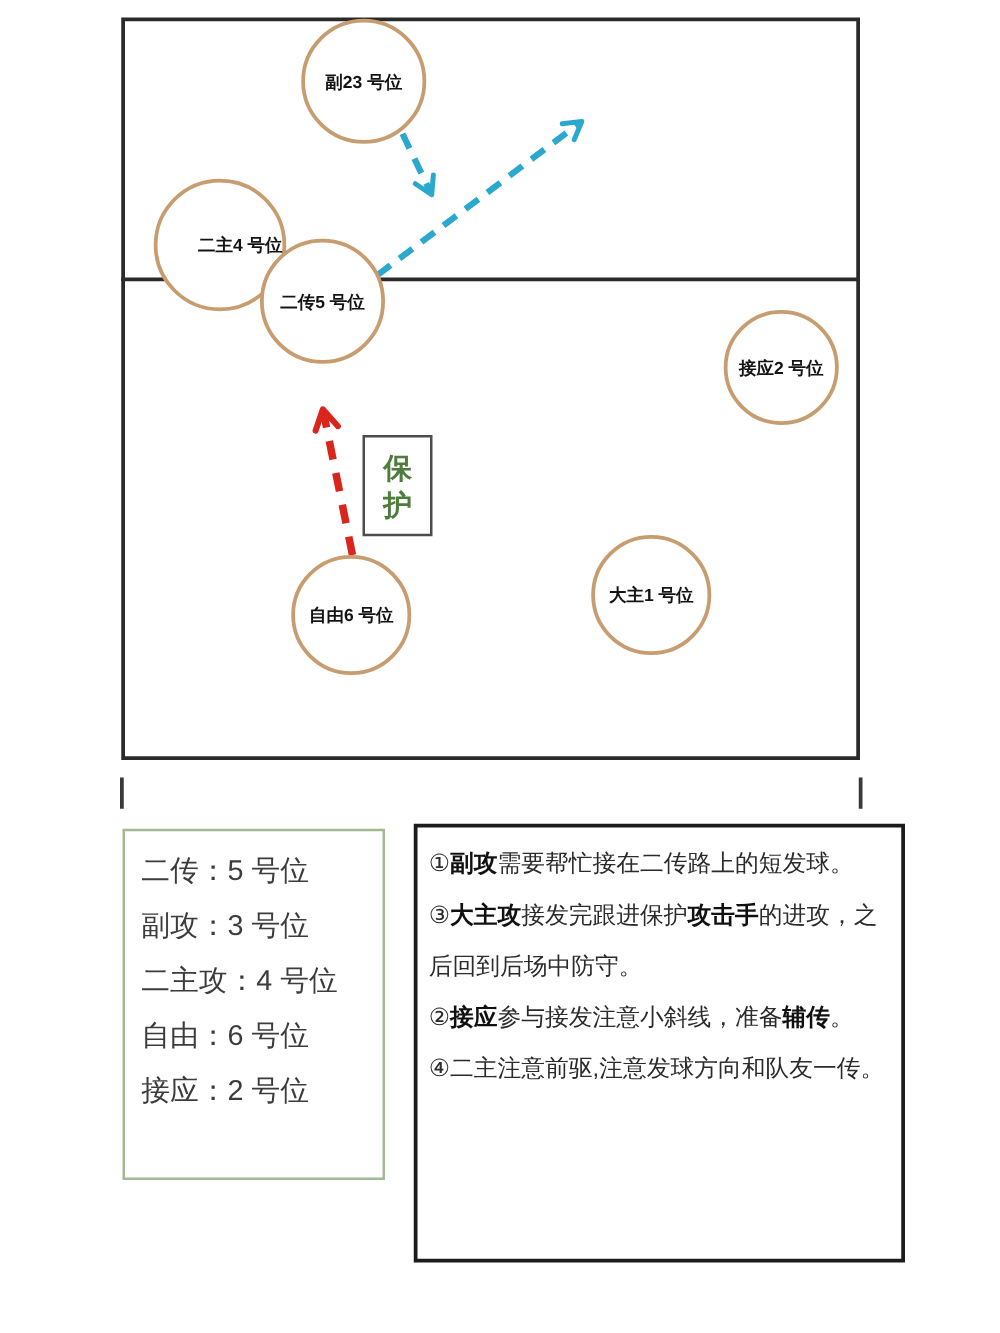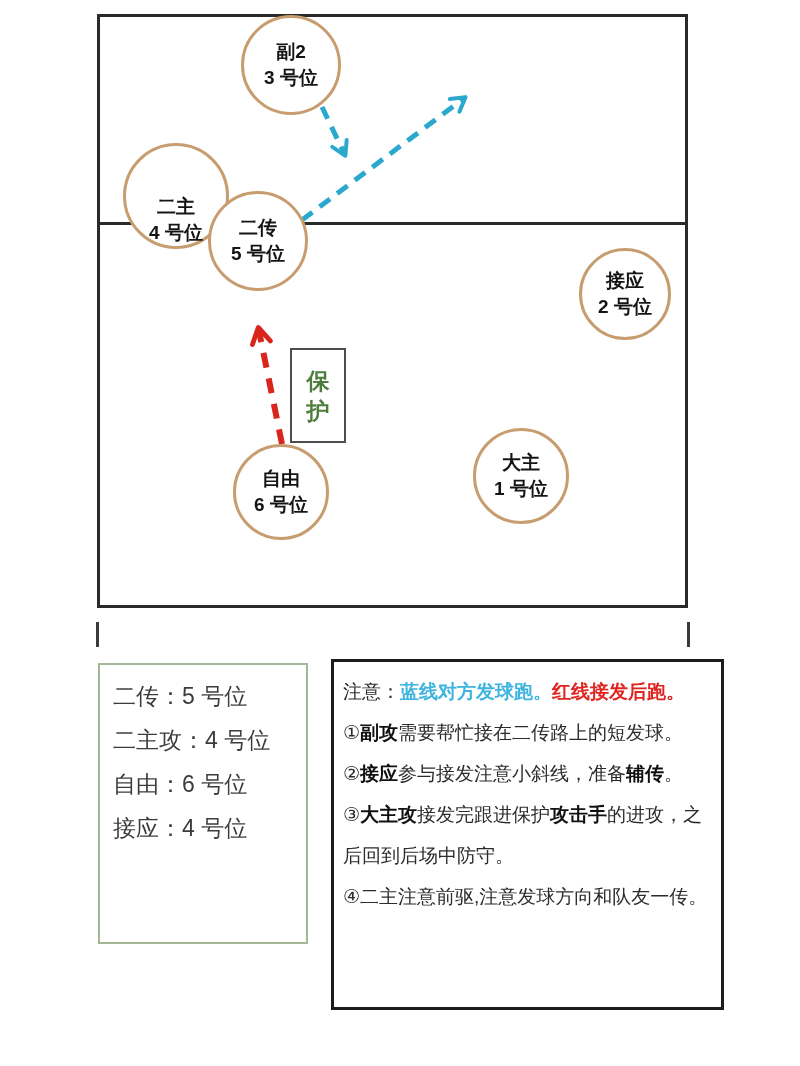--- a/index.html
+++ b/index.html
@@ -17,32 +17,32 @@
     position:absolute;left:97px;top:222px;width:591px;height:3px;
     background:#2a2a2a;
   }
   .tick{position:absolute;width:3px;height:25px;background:#3a3a3a;top:622px;}
   .tick.left{left:96px;}
   .tick.right{left:687px;}
   
   .pcircle{
     position:absolute;border:3px solid #c79c6f;border-radius:50%;
     box-sizing:border-box;background:#fff;
-    display:flex;flex-direction:column;align-items:center;justify-content:center;
-    font-weight:700;font-size:19px;line-height:26px;color:#141414;text-align:center;
+    display:flex;flex-direction:row;align-items:center;justify-content:center;
+    font-weight:700;font-size:14px;line-height:26px;color:#141414;text-align:center;
   }
   .c-mb    {left:241px;top:15px; width:100px;height:100px;}
   .c-oh2   {left:123px;top:143px;width:106px;height:106px;justify-content:flex-end;}
   .c-setter{left:208px;top:191px;width:100px;height:100px;}
   .c-opp   {left:579px;top:248px;width:92px; height:92px;}
   .c-oh1   {left:473px;top:428px;width:96px; height:96px;text-align:center;}
   .c-libero{left:233px;top:444px;width:96px; height:96px;}
   
   .protect{
-    position:absolute;left:290px;top:348px;width:56px;height:95px;
+    position:absolute;left:290px;top:348px;width:56px;height:81px;
     border:2px solid #4d4d4d;box-sizing:border-box;background:#fff;
     display:flex;align-items:center;justify-content:center;
   }
   .protect span{
     display:block;width:24px;word-break:break-all;text-align:center;
     color:#4e7c3c;font-weight:700;font-size:23px;line-height:30px;
   }
   
   svg.overlay{position:absolute;left:0;top:0;pointer-events:none;}
   
@@ -112,24 +112,24 @@
     <span>自由</span>
     <span>6 号位</span>
   </div>
 
 <div class="protect">
     <span>保护</span>
   </div>
 
 <div class="legend">
   <div class="row">二传：5 号位</div>
+  <div class="row">副攻：3 号位</div>
   <div class="row">二主攻：4 号位</div>
   <div class="row">自由：6 号位</div>
-  <div class="row">接应：4 号位</div>
+  <div class="row">接应：2 号位</div>
 </div>
 
 <div class="notes">
-  <div class="note"><span class="seg">注意：</span><span class="blue">蓝线对方发球跑。</span><span class="red">红线接发后跑。</span></div>
   <div class="note"><span>①</span><span class="b">副攻</span><span>需要帮忙接在二传路上的短发球。</span></div>
+  <div class="note"><span>③</span><span class="b">大主攻</span><span>接发完跟进保护</span><span class="b">攻击手</span><span>的进攻，之后回到后场中防守。</span></div>
   <div class="note"><span>②</span><span class="b">接应</span><span>参与接发注意小斜线，准备</span><span class="b">辅传</span><span>。</span></div>
-  <div class="note"><span>③</span><span class="b">大主攻</span><span>接发完跟进保护</span><span class="b">攻击手</span><span>的进攻，之后回到后场中防守。</span></div>
   <div class="note"><span>④</span><span>二主注意前驱,注意发球方向和队友一传。</span></div>
 </div>
 
 </body></html>

